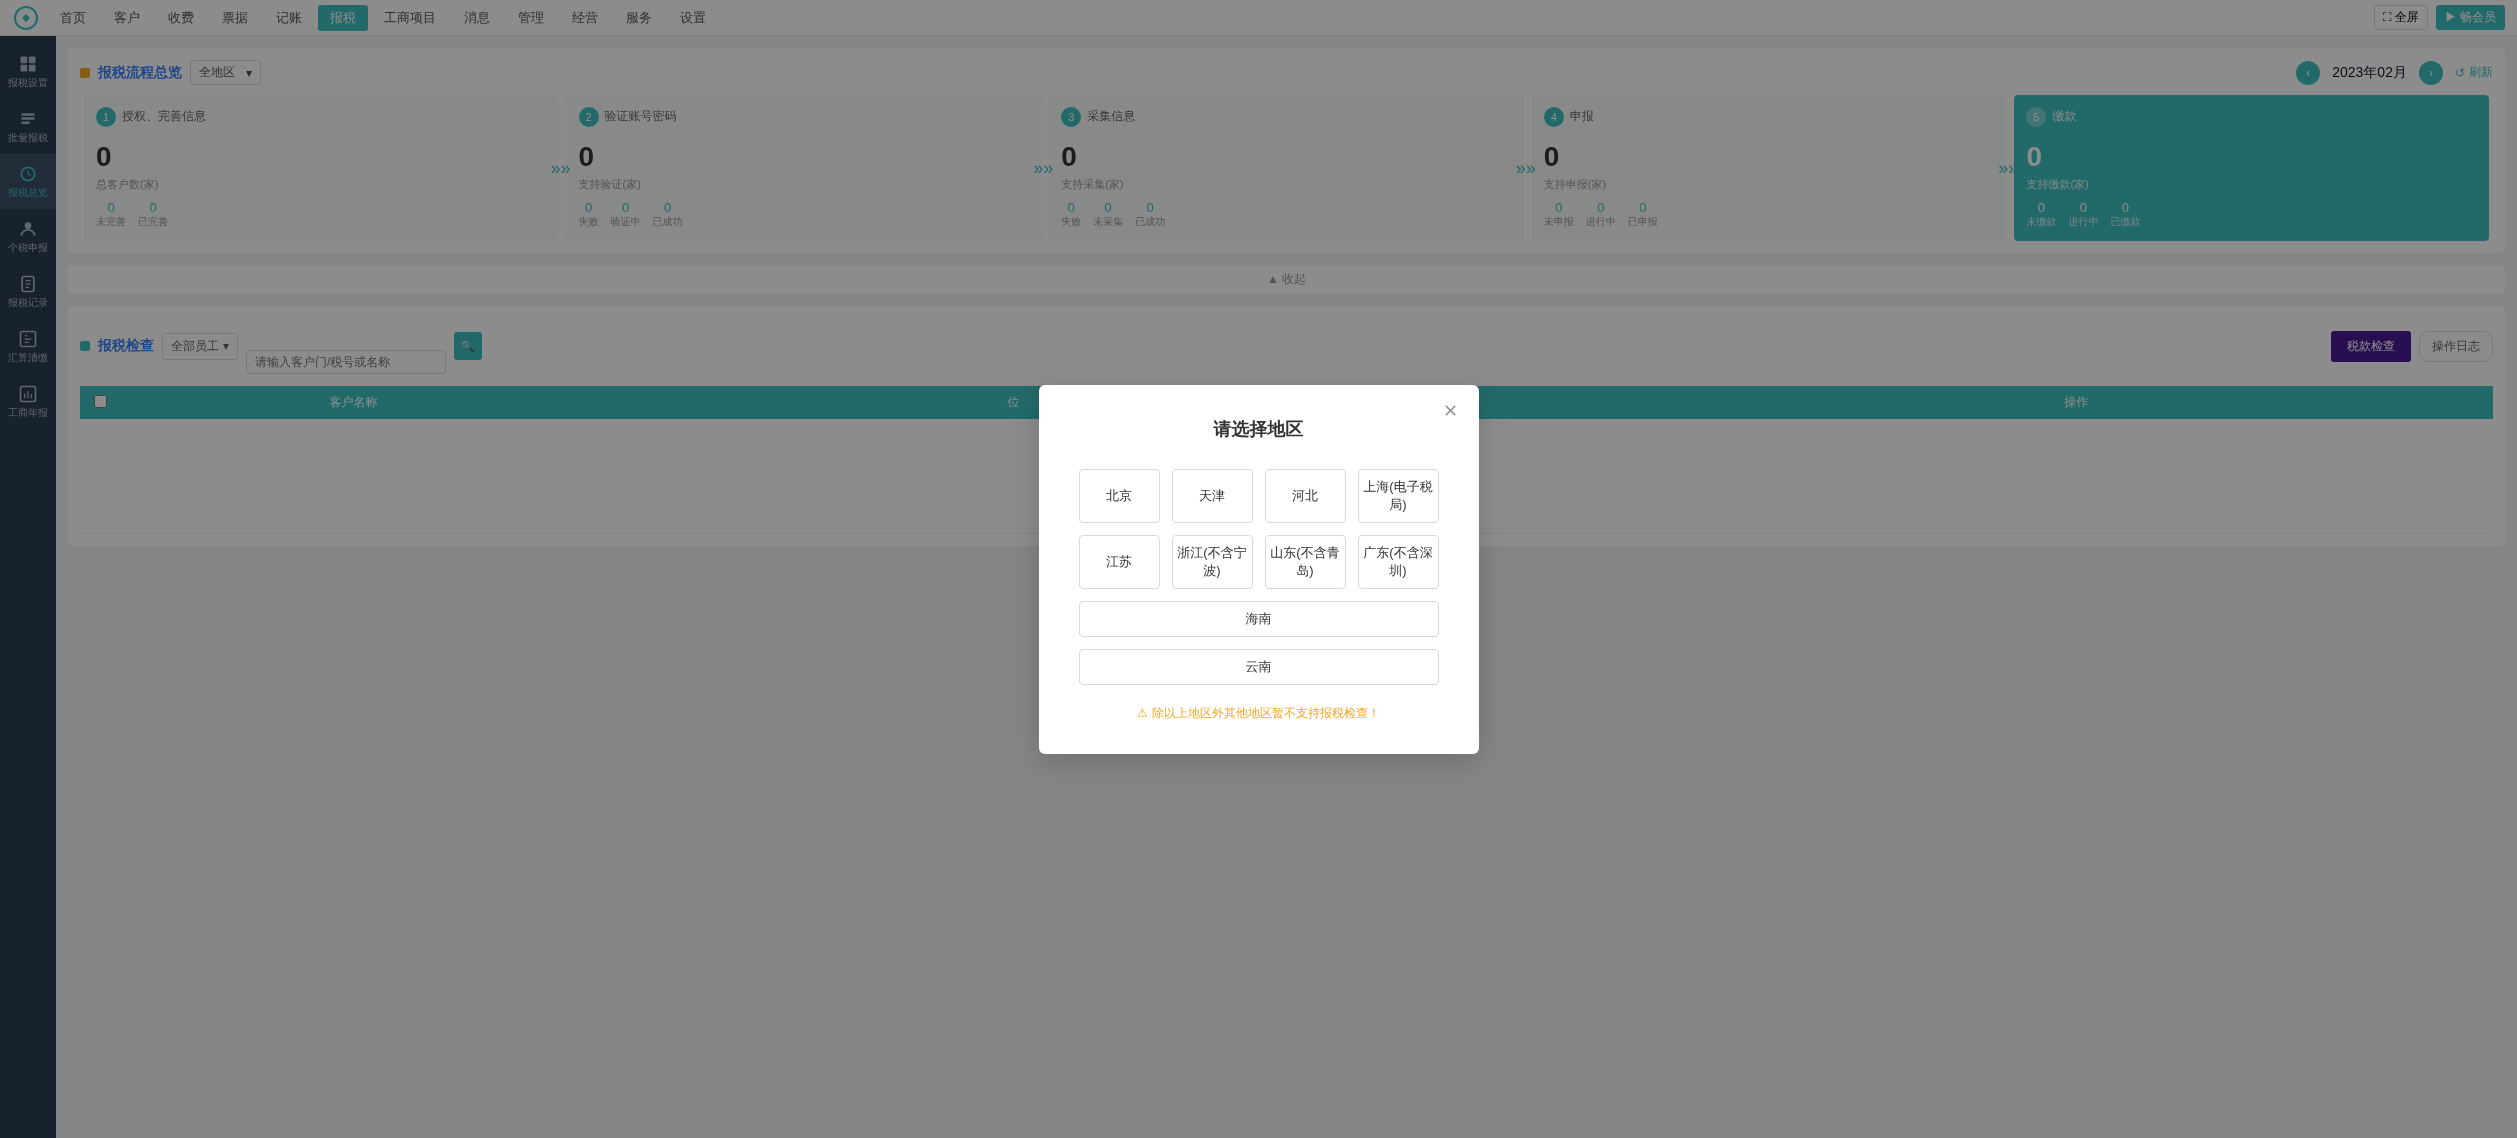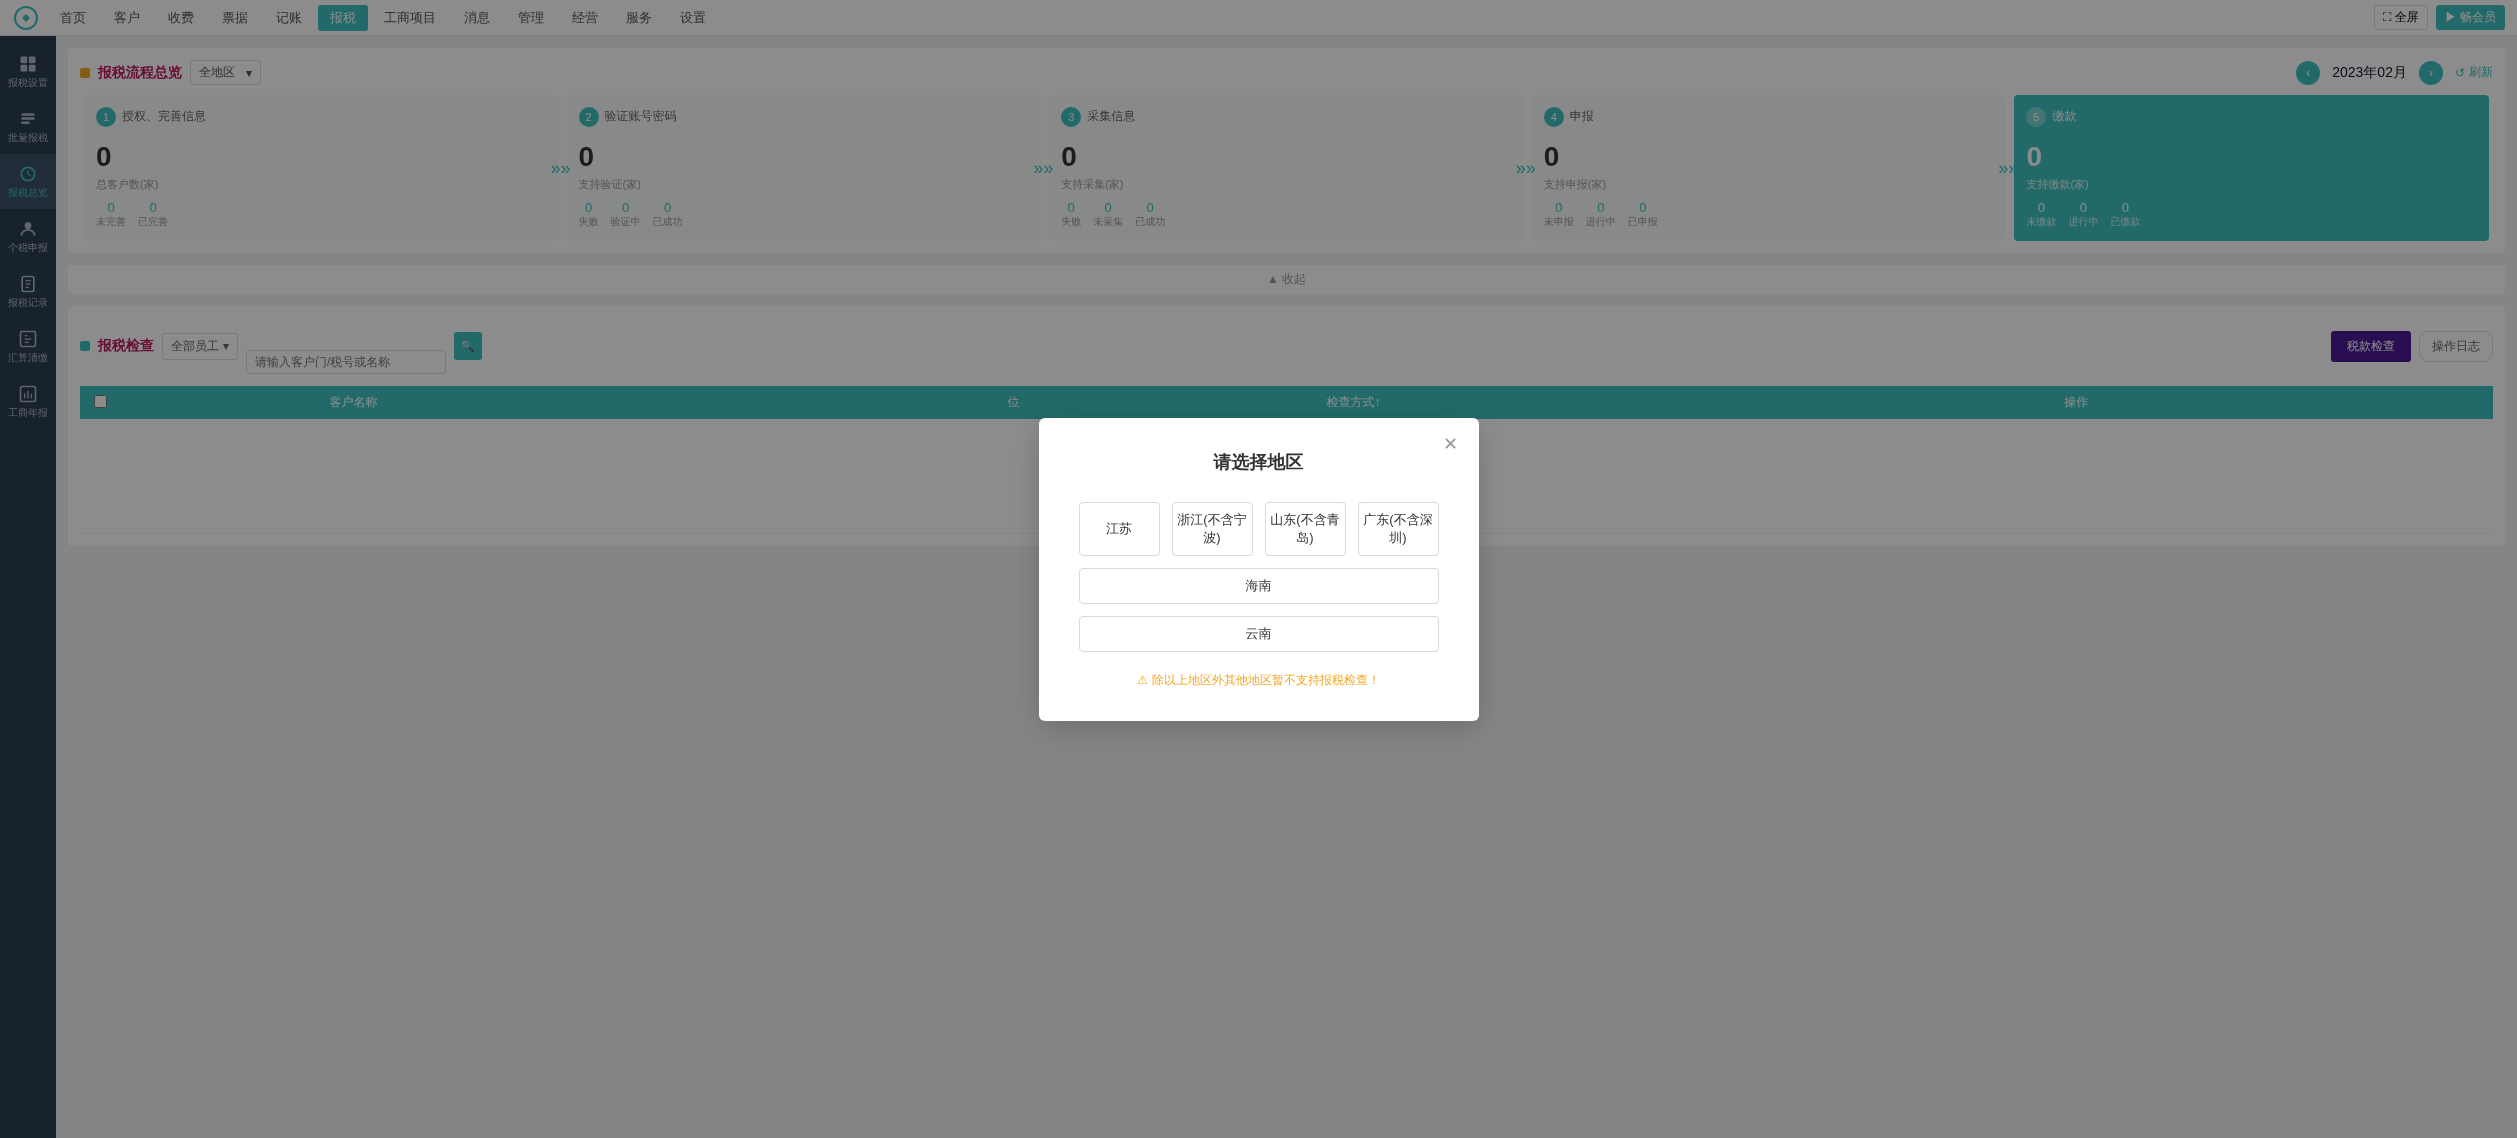--- a/index.html
+++ b/index.html
@@ -63,21 +63,21 @@
     .main { flex: 1; overflow-y: auto; padding: 12px; background: #f0f2f5; }
 
     
     .section-card {
       background: #fff;
       border-radius: 4px;
       margin-bottom: 12px;
       padding: 12px;
     }
     .section-title {
-      font-size: 14px; font-weight: bold; color: #be185d;
+      font-size: 14px; font-weight: bold; color: #3b82f6;
       display: flex; align-items: center; gap: 4px;
     }
     .section-title-dot { width: 10px; height: 10px; background: #f5a623; border-radius: 2px; }
 
     
     .date-nav {
       display: flex; align-items: center; justify-content: center; gap: 12px;
       position: relative;
     }
     .date-nav .date-text { font-size: 14px; color: #0f172a; }
@@ -482,20 +482,26 @@
       </table>
     </div>
   </div>
 </div>
 
 <div class="modal-overlay">
   <div class="modal">
     <div class="modal-close">✕</div>
     <div class="modal-title">请选择地区</div>
 
+    <div class="region-grid">
+      <button class="region-btn">北京</button>
+      <button class="region-btn">天津</button>
+      <button class="region-btn">河北</button>
+      <button class="region-btn">上海(电子税局)</button>
+    </div>
 
     <div class="region-grid">
       <button class="region-btn">江苏</button>
       <button class="region-btn">浙江(不含宁波)</button>
       <button class="region-btn">山东(不含青岛)</button>
       <button class="region-btn">广东(不含深圳)</button>
     </div>
 
     <div class="region-grid-2">
       <button class="region-btn-wide">海南</button>

